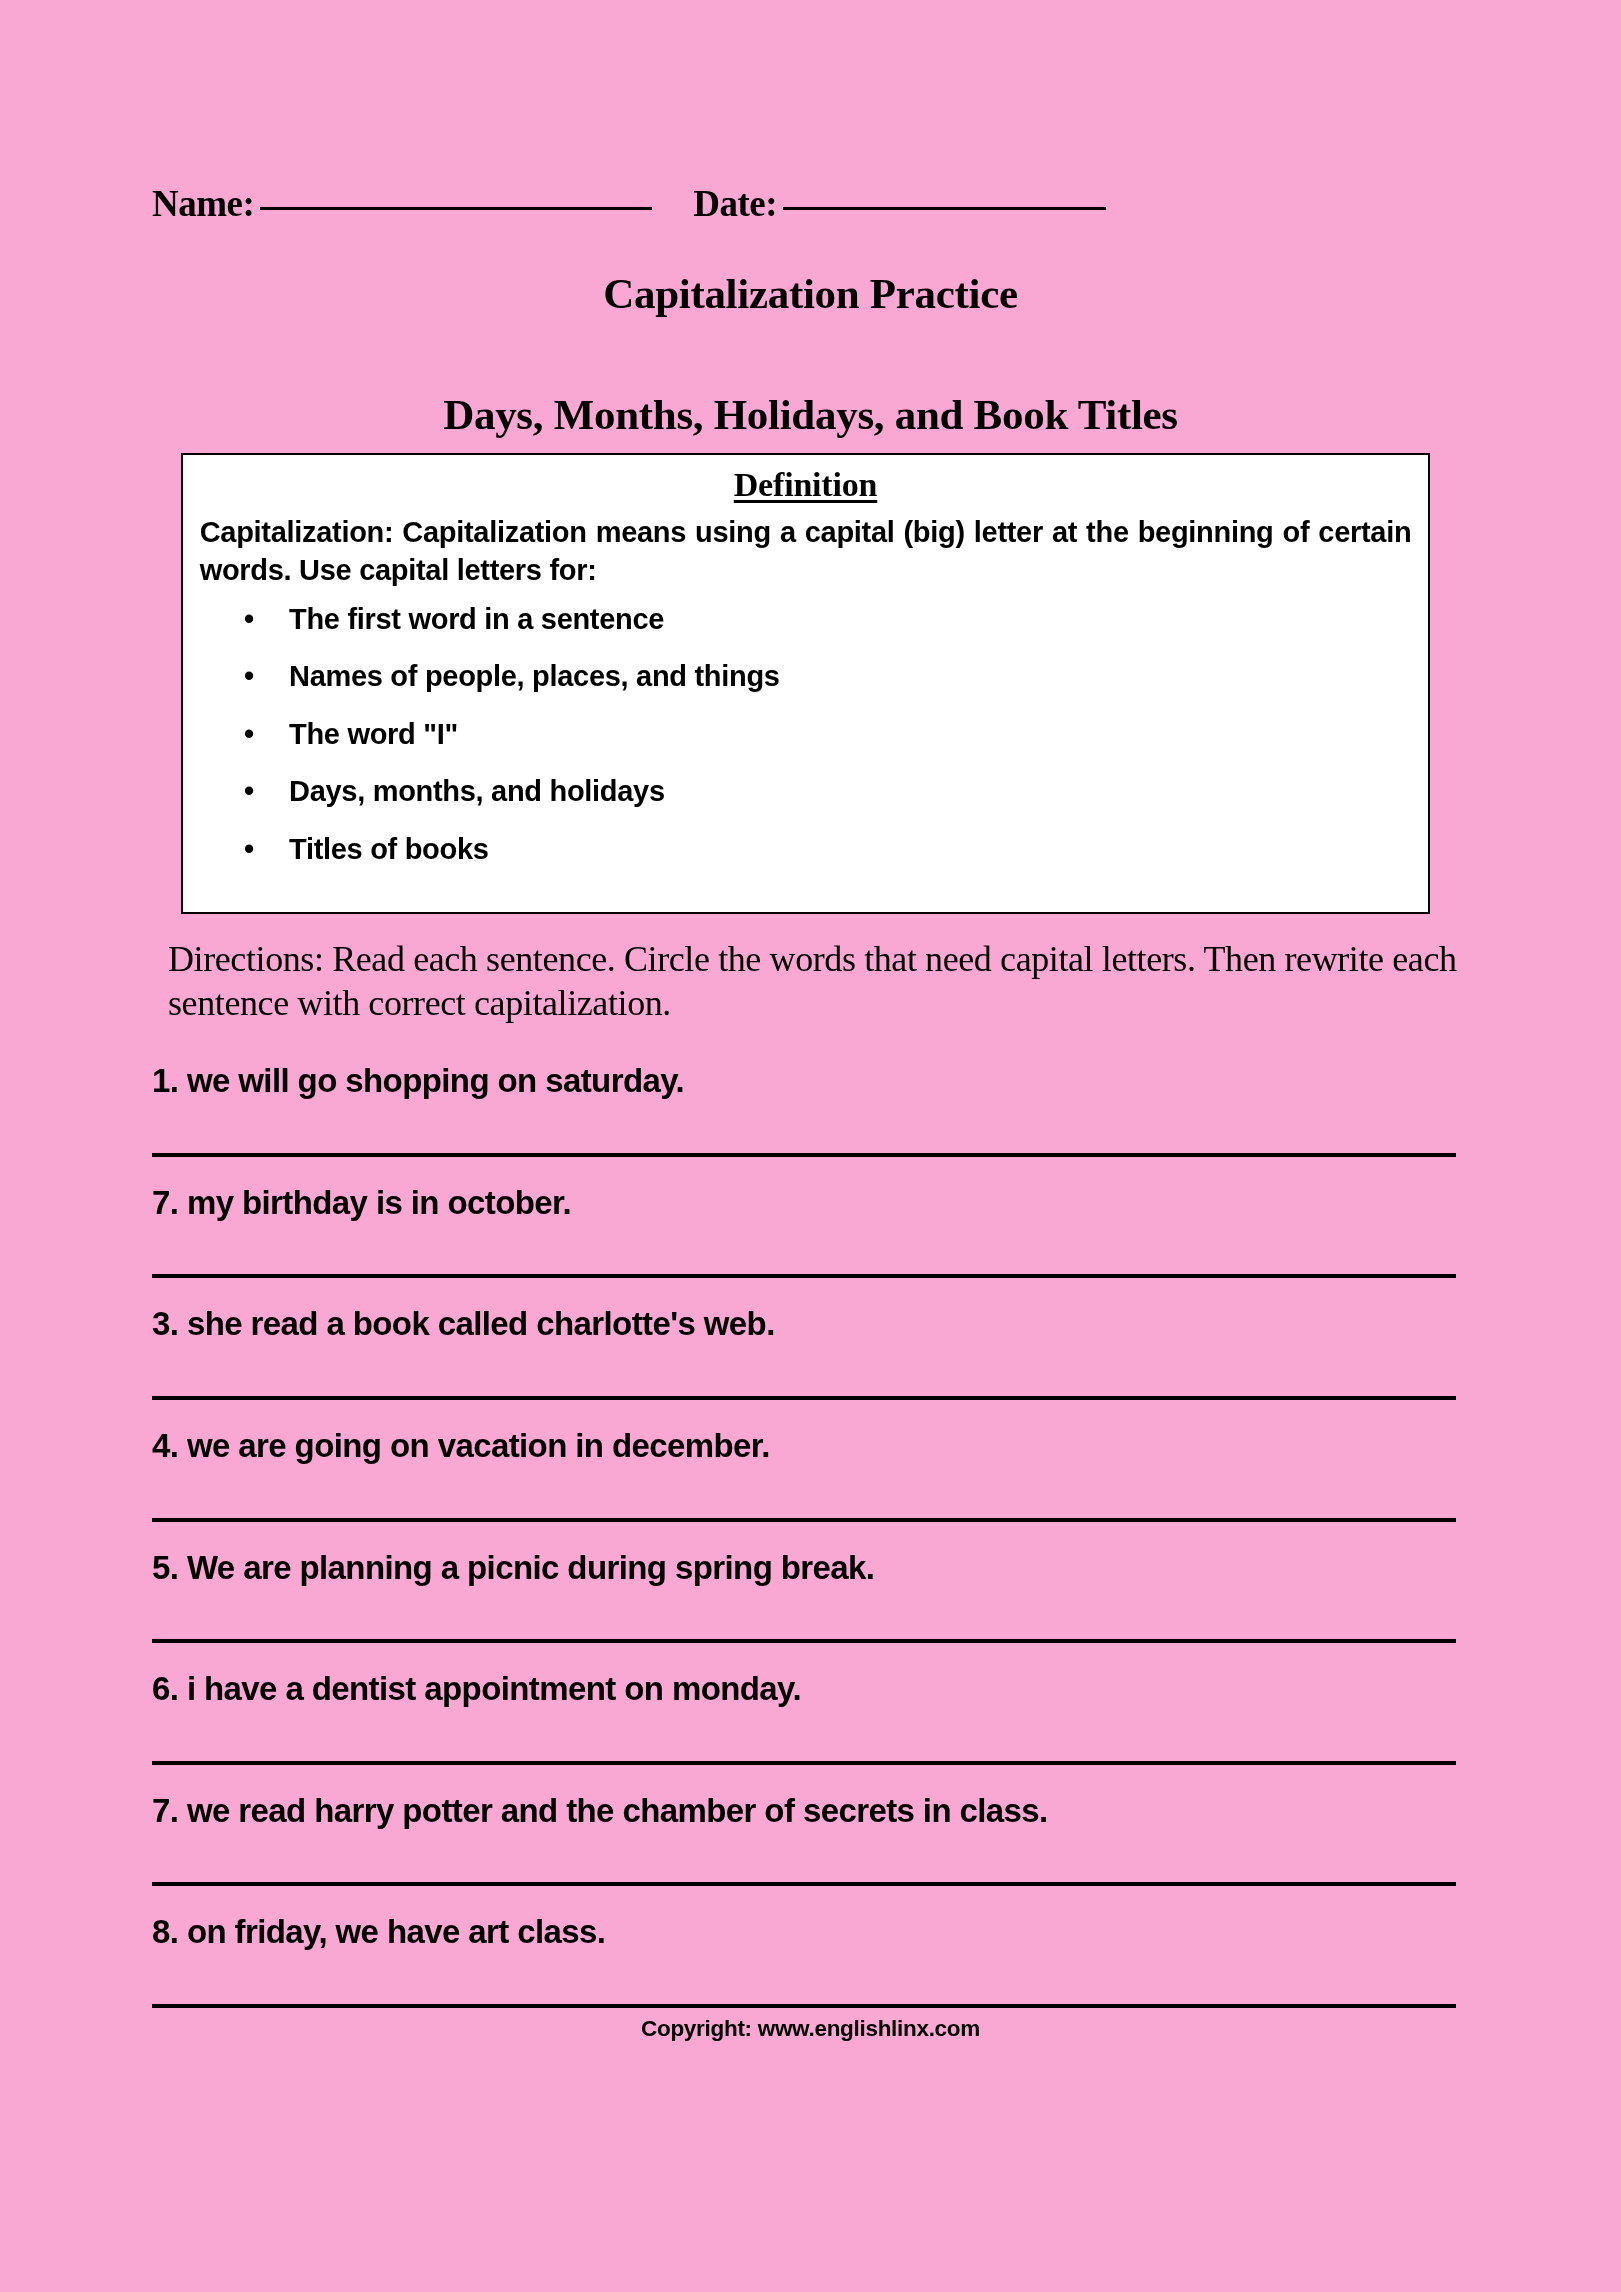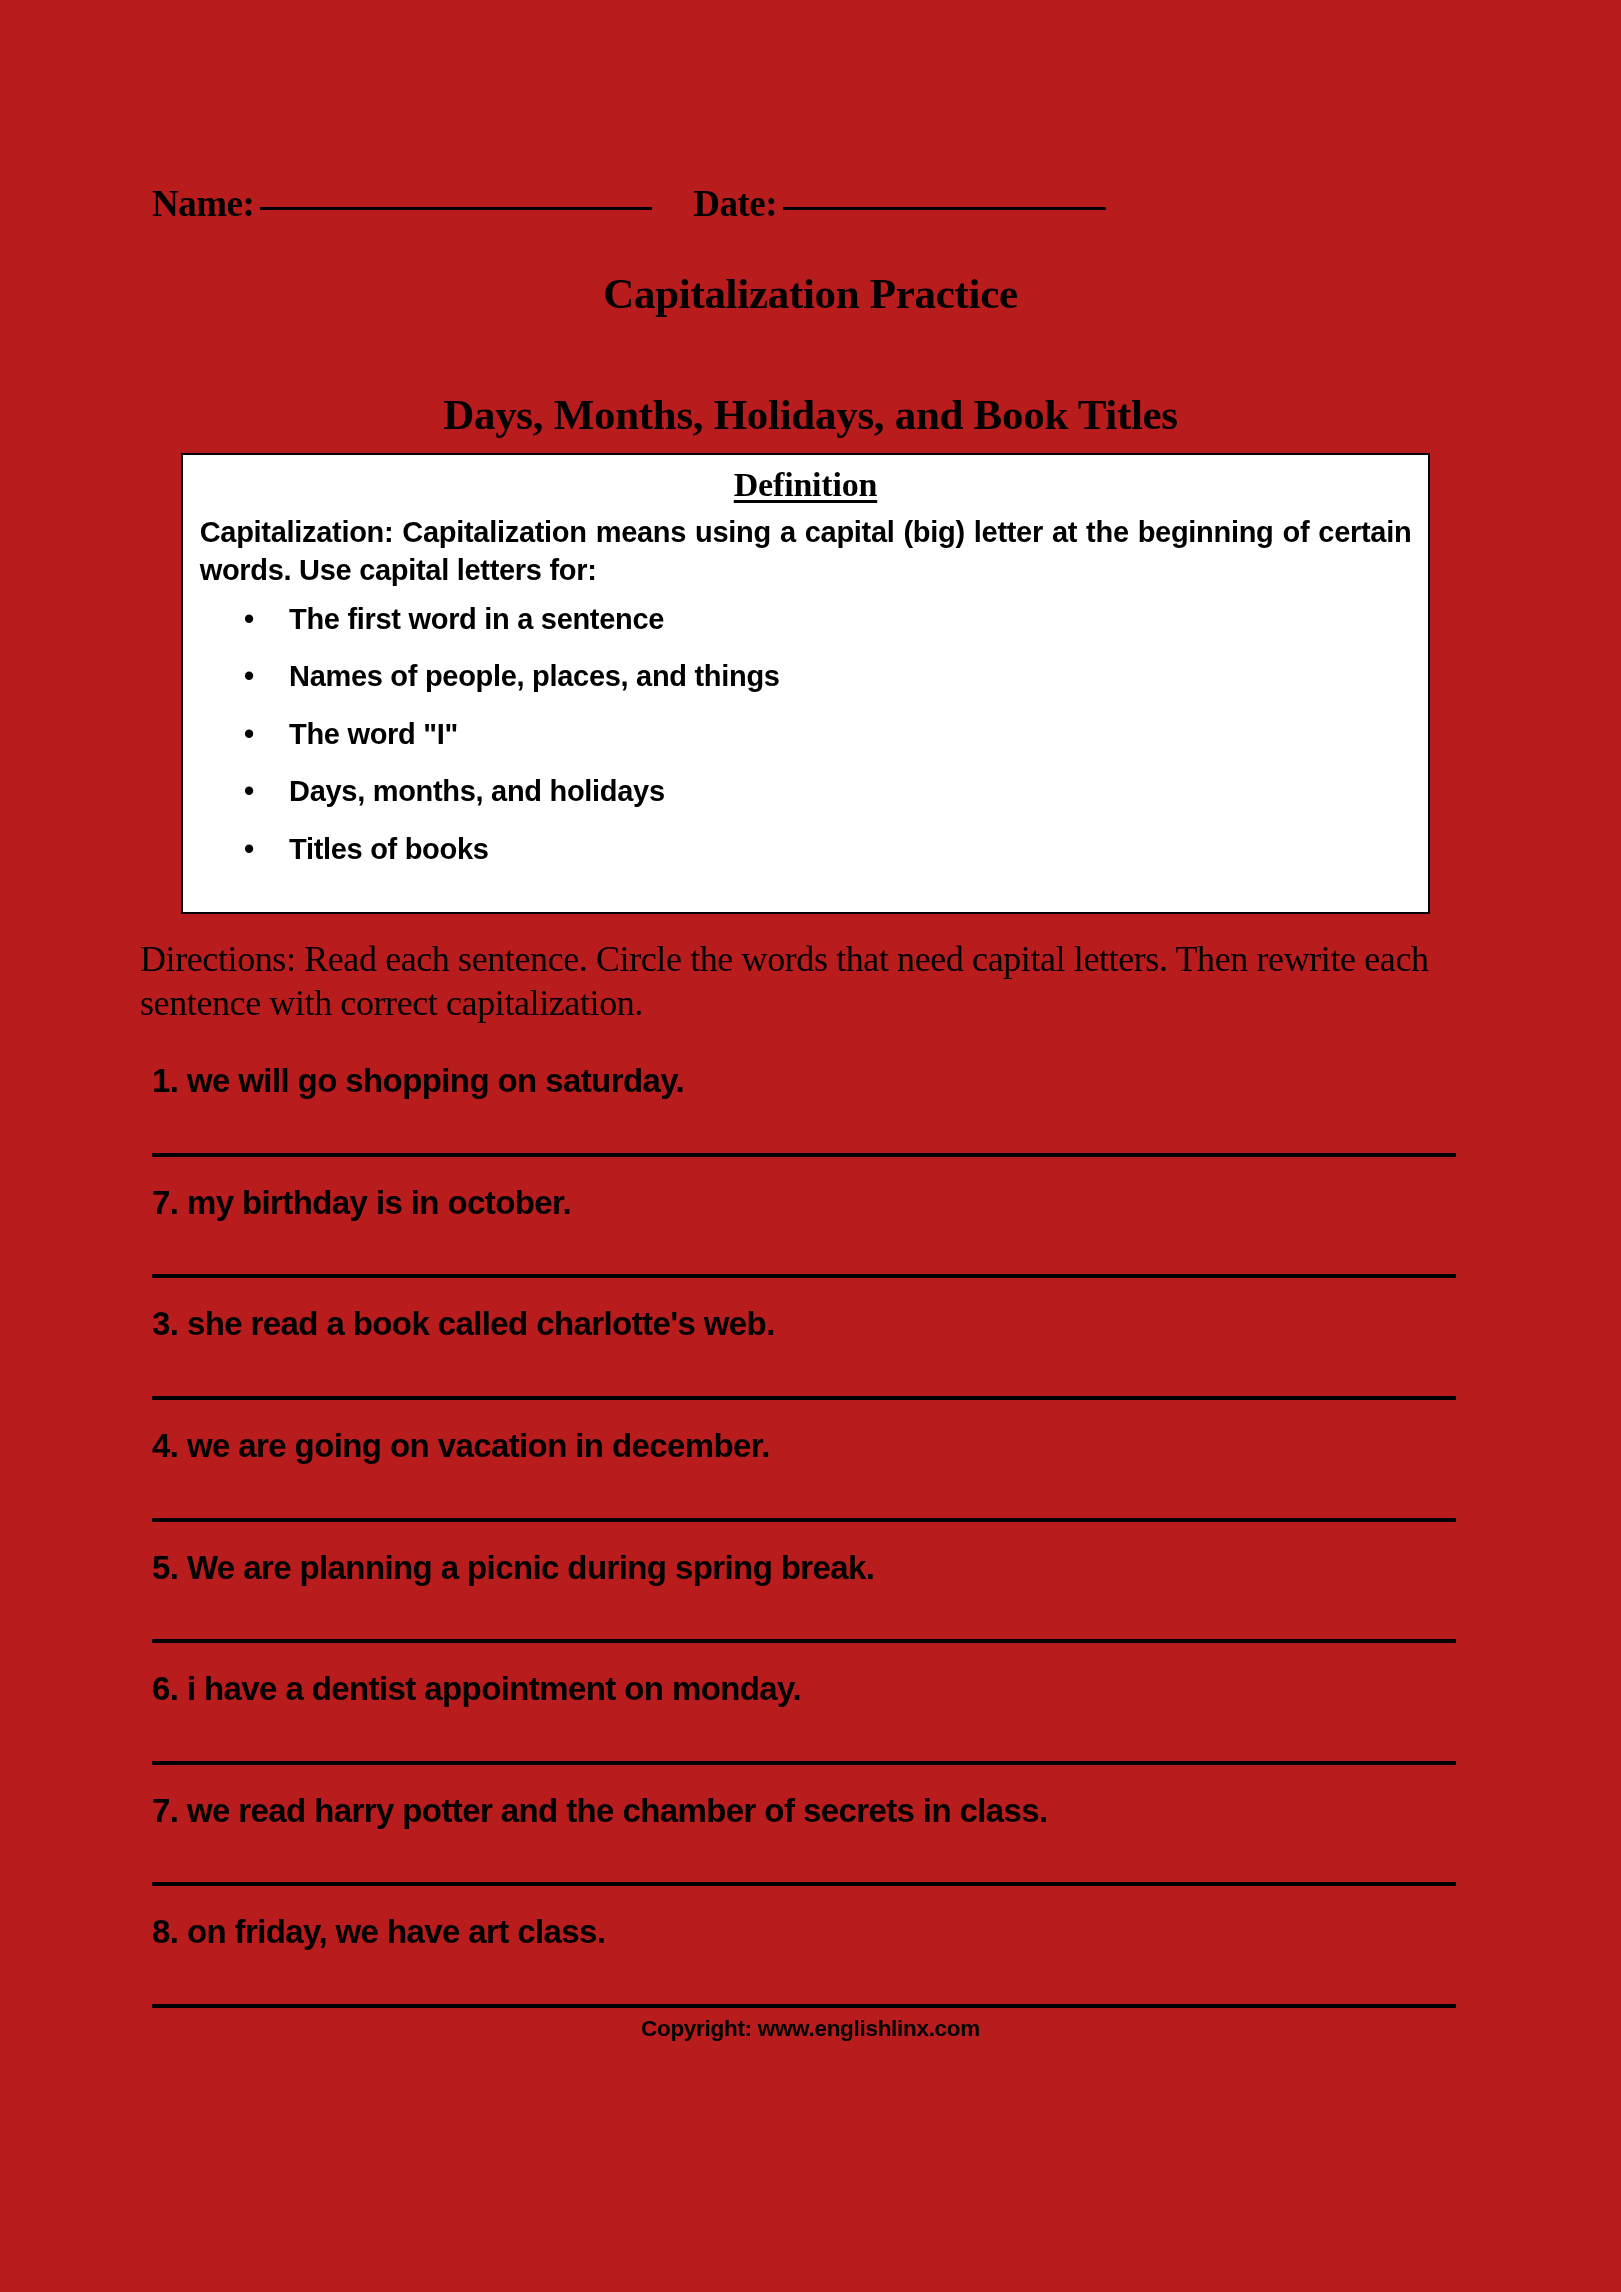--- a/index.html
+++ b/index.html
@@ -5,21 +5,21 @@
   html, body {
     margin: 0;
     padding: 0;
     background: #ffffff;
   }
 
   .page {
     position: relative;
     width: 1621px;
     height: 2293px;
-    background: #b91c1c;
+    background: #f9a8d4;
     overflow: hidden;
     font-family: "Liberation Serif", serif;
     color: #000000;
   }
 
   
   .header-row {
     position: absolute;
     left: 152px;
     top: 182px;
@@ -127,21 +127,21 @@
     position: absolute;
     left: 61px;
     top: 0;
     font-size: 29px;
     line-height: inherit;
   }
 
   
   .directions {
     position: absolute;
-    left: 140px;
+    left: 168px;
     top: 938px;
     width: 1304px;
     font-family: "Liberation Serif", serif;
     font-size: 36px;
     line-height: 1.22;
     letter-spacing: -0.4px;
   }
 
   
   .exercises {

